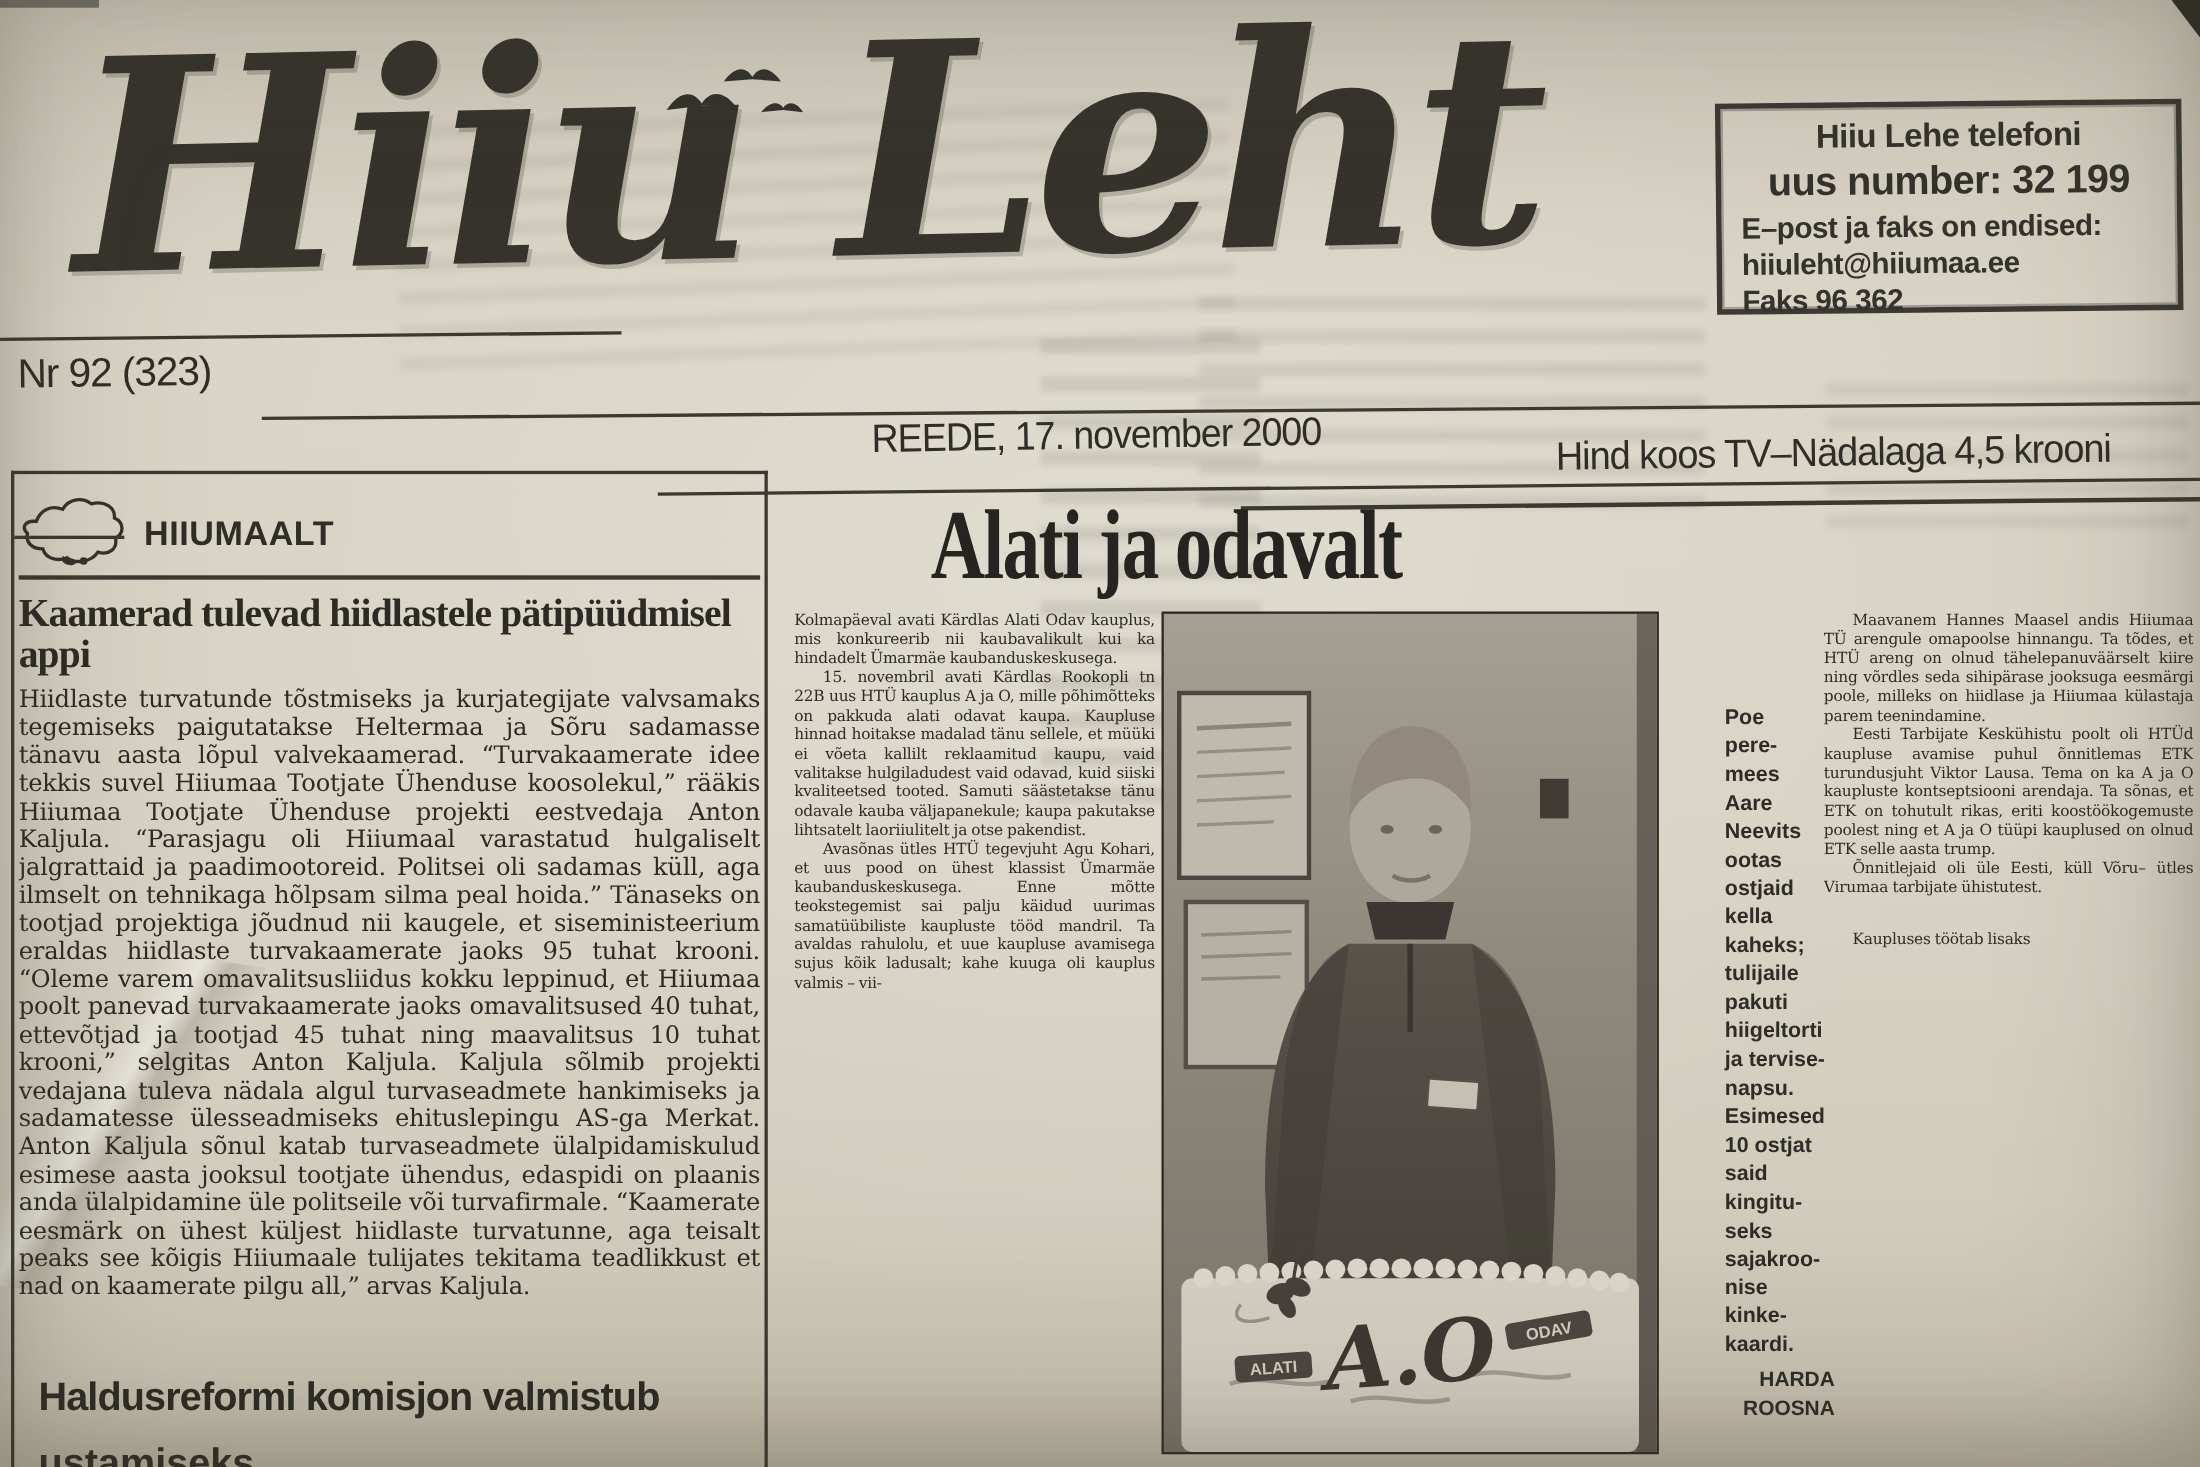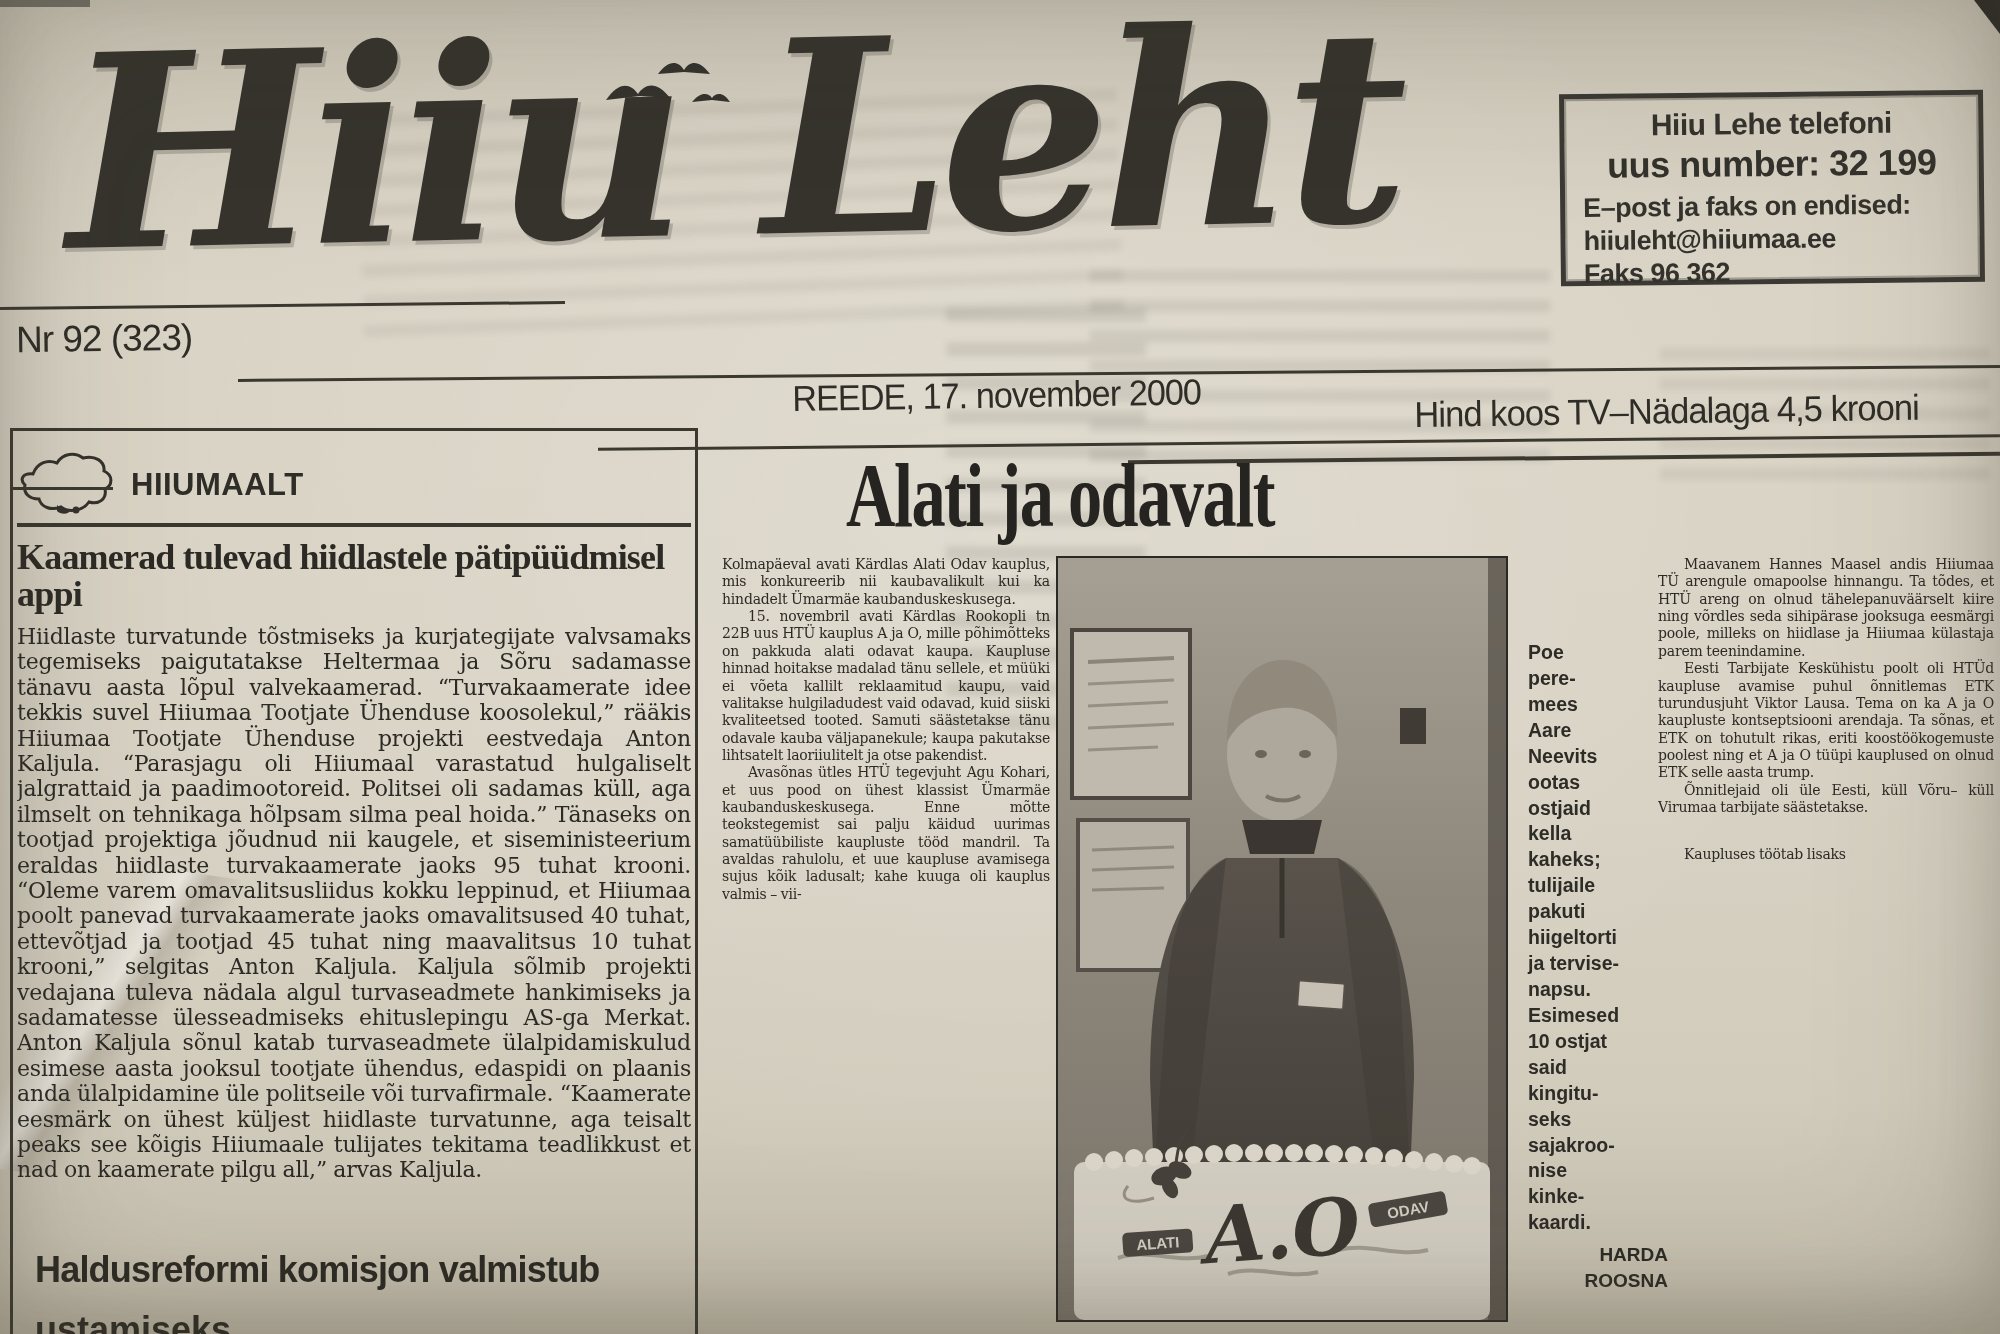--- a/index.html
+++ b/index.html
@@ -103,21 +103,21 @@
   .col-1{left:722px;top:556px;width:328px;height:778px;}
   .col-2{left:1658px;top:556px;width:336px;height:778px;}
   .col-2 p.gap{margin-top:30px;}
 
   
   .photo{position:absolute;left:1056px;top:556px;width:448px;height:762px;
     border:2px solid #2b2924;box-sizing:content-box;background:#8f897d;}
   .photo svg{display:block;}
 
   
-  .caption-col{position:absolute;left:1528px;top:640px;width:140px;
+  .caption-col{position:absolute;left:1568px;top:640px;width:140px;
     font-family:"Liberation Sans",sans-serif;font-weight:bold;font-size:19.5px;
     line-height:1.33;color:#2e2c27;white-space:pre-line;}
   .caption-credit{position:absolute;left:1500px;top:1242px;width:168px;text-align:right;
     font-family:"Liberation Sans",sans-serif;font-weight:bold;font-size:19px;line-height:1.35;
     color:#2e2c27;white-space:pre-line;}
 </style>
 </head>
 <body>
 
 <div class="page">
@@ -294,17 +294,17 @@
 sajakroo-
 nise
 kinke-
 kaardi.</div>
   <div class="caption-credit">HARDA
 ROOSNA</div>
 
   <div class="news-col col-2">
     <p class="ind">Maavanem Hannes Maasel andis Hiiumaa TÜ arengule omapoolse hinnangu. Ta tõdes, et HTÜ areng on olnud tähelepanuväärselt kiire ning võrdles seda sihipärase jooksuga eesmärgi poole, milleks on hiidlase ja Hiiumaa külastaja parem teenindamine.</p>
     <p class="ind">Eesti Tarbijate Keskühistu poolt oli HTÜd kaupluse avamise puhul õnnitlemas ETK turundusjuht Viktor Lausa. Tema on ka A ja O kaupluste kontseptsiooni arendaja. Ta sõnas, et ETK on tohutult rikas, eriti koostöökogemuste poolest ning et A ja O tüüpi kauplused on olnud ETK selle aasta trump.</p>
-    <p class="ind">Õnnitlejaid oli üle Eesti, küll Võru– küll Virumaa tarbijate säästetakse.</p>
+    <p class="ind">Õnnitlejaid oli üle Eesti, küll Võru– ütles Virumaa tarbijate ühistutest.</p>
     <p class="ind gap">Kaupluses töötab lisaks</p>
   </div>
 
 </div>
 
 </body></html>

